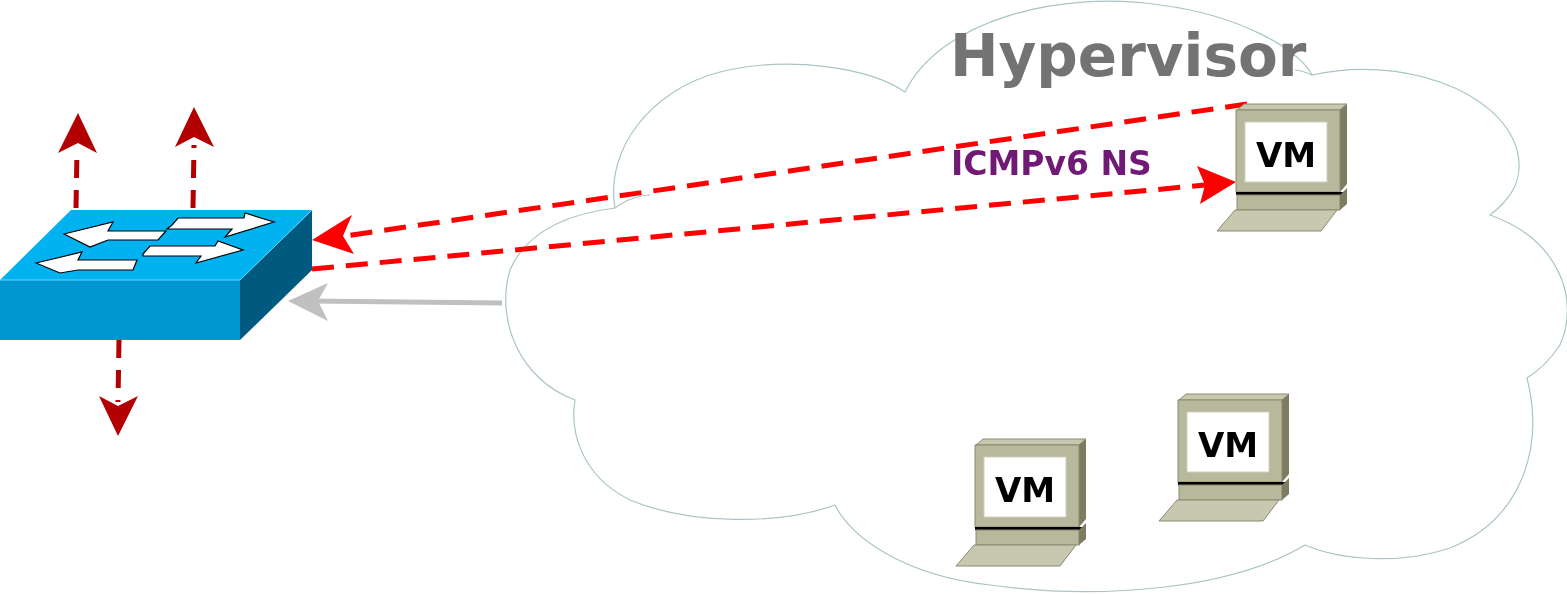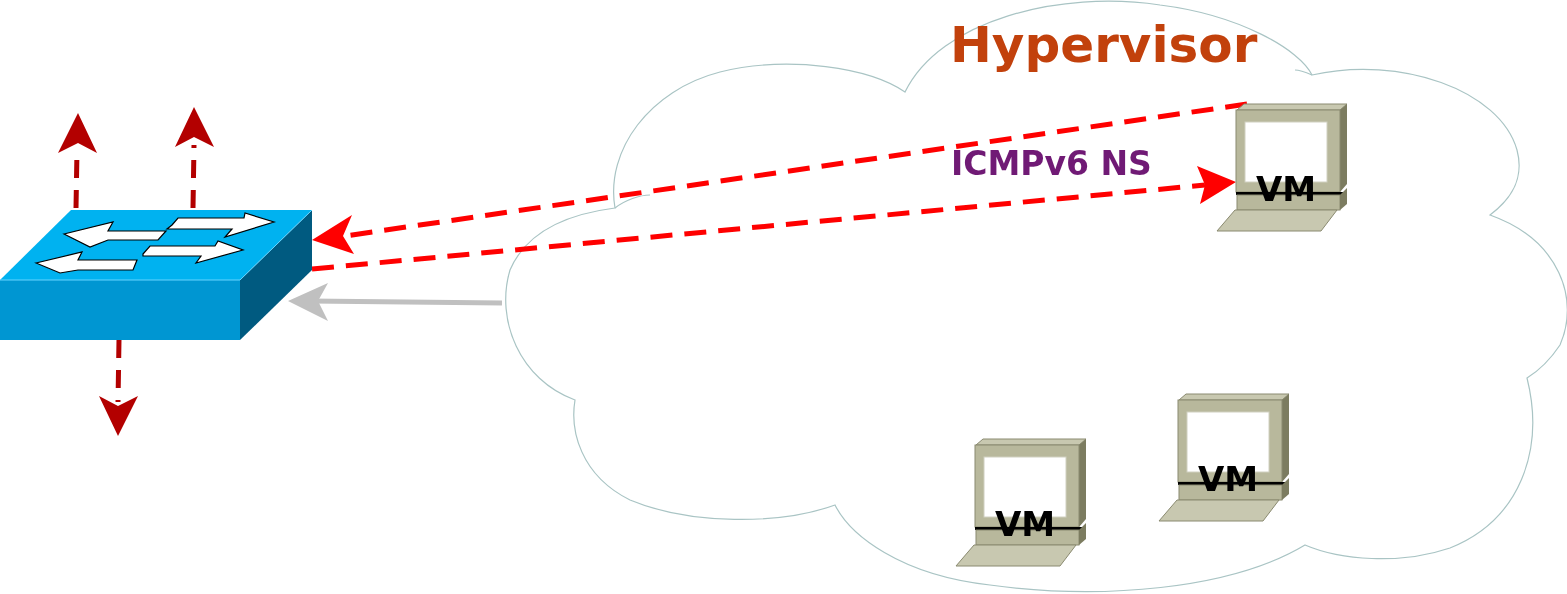--- a/index.html
+++ b/index.html
@@ -1,20 +1,20 @@
 <!DOCTYPE html>
 <html><head>
 <meta charset="utf-8">
 <style>
   html, body { margin: 0; padding: 0; background: #ffffff; }
   body { width: 1567px; height: 594px; position: relative; overflow: hidden; font-family: "DejaVu Sans", sans-serif; }
   svg.canvas { position: absolute; left: 0; top: 0; }
-  .label-title { position: absolute; font-family: "DejaVu Sans", sans-serif; font-weight: bold; font-size: 50px; color: #c2410c; left: 950px; top: 20px; line-height: 1; }
+  .label-title { position: absolute; font-family: "DejaVu Sans", sans-serif; font-weight: bold; font-size: 58px; color: #737373; left: 950px; top: 27px; line-height: 1; }
   .label-ns { position: absolute; font-family: "DejaVu Sans", sans-serif; font-weight: bold; font-size: 33px; color: #701a75; left: 951px; top: 147px; line-height: 1; }
-  .vm-text { position: absolute; font-family: "DejaVu Sans", sans-serif; font-weight: bold; font-size: 34px; color: #000; line-height: 1; margin-top: 34px; }
+  .vm-text { position: absolute; font-family: "DejaVu Sans", sans-serif; font-weight: bold; font-size: 34px; color: #000; line-height: 1; }
 </style>
 </head>
 <body>
 
 <svg class="canvas" width="1567" height="594" viewBox="0 0 1567 594">
 
   <g fill="#ffffff" stroke="#a9c4c4" stroke-width="1.2">
     <path d="M 905 92
              C 940 20, 1060 -10, 1160 5
              C 1240 15, 1300 50, 1312 75

